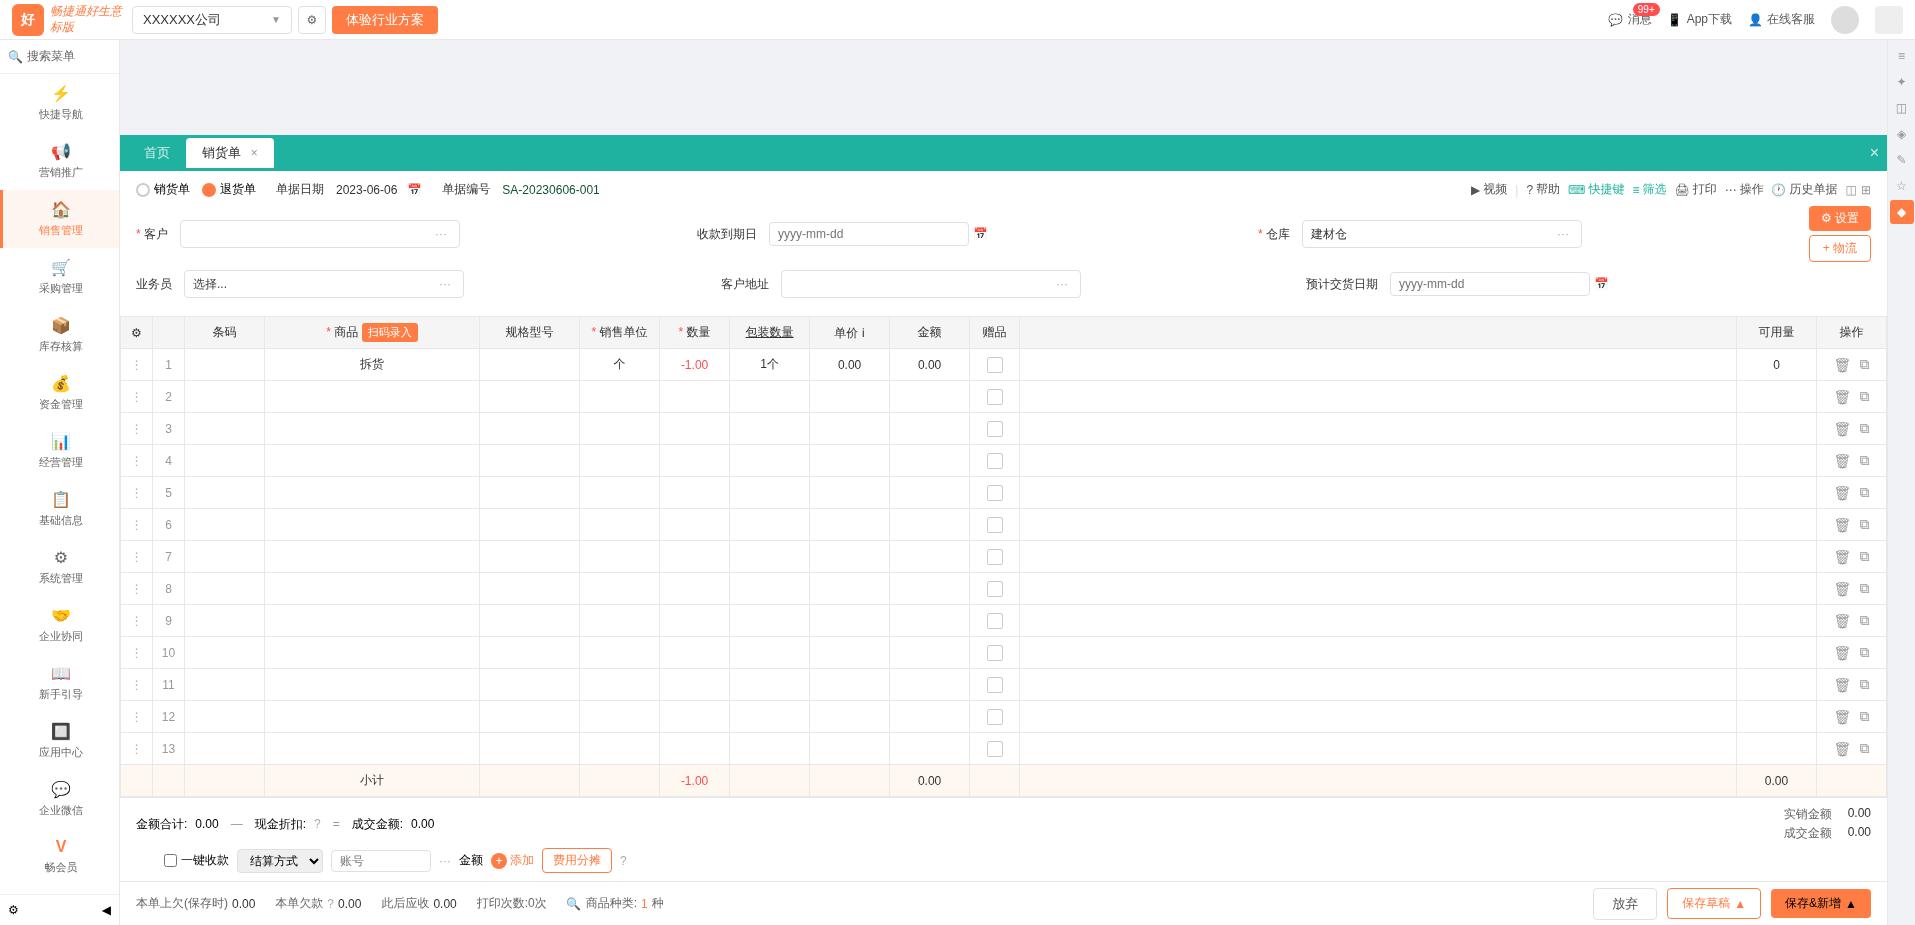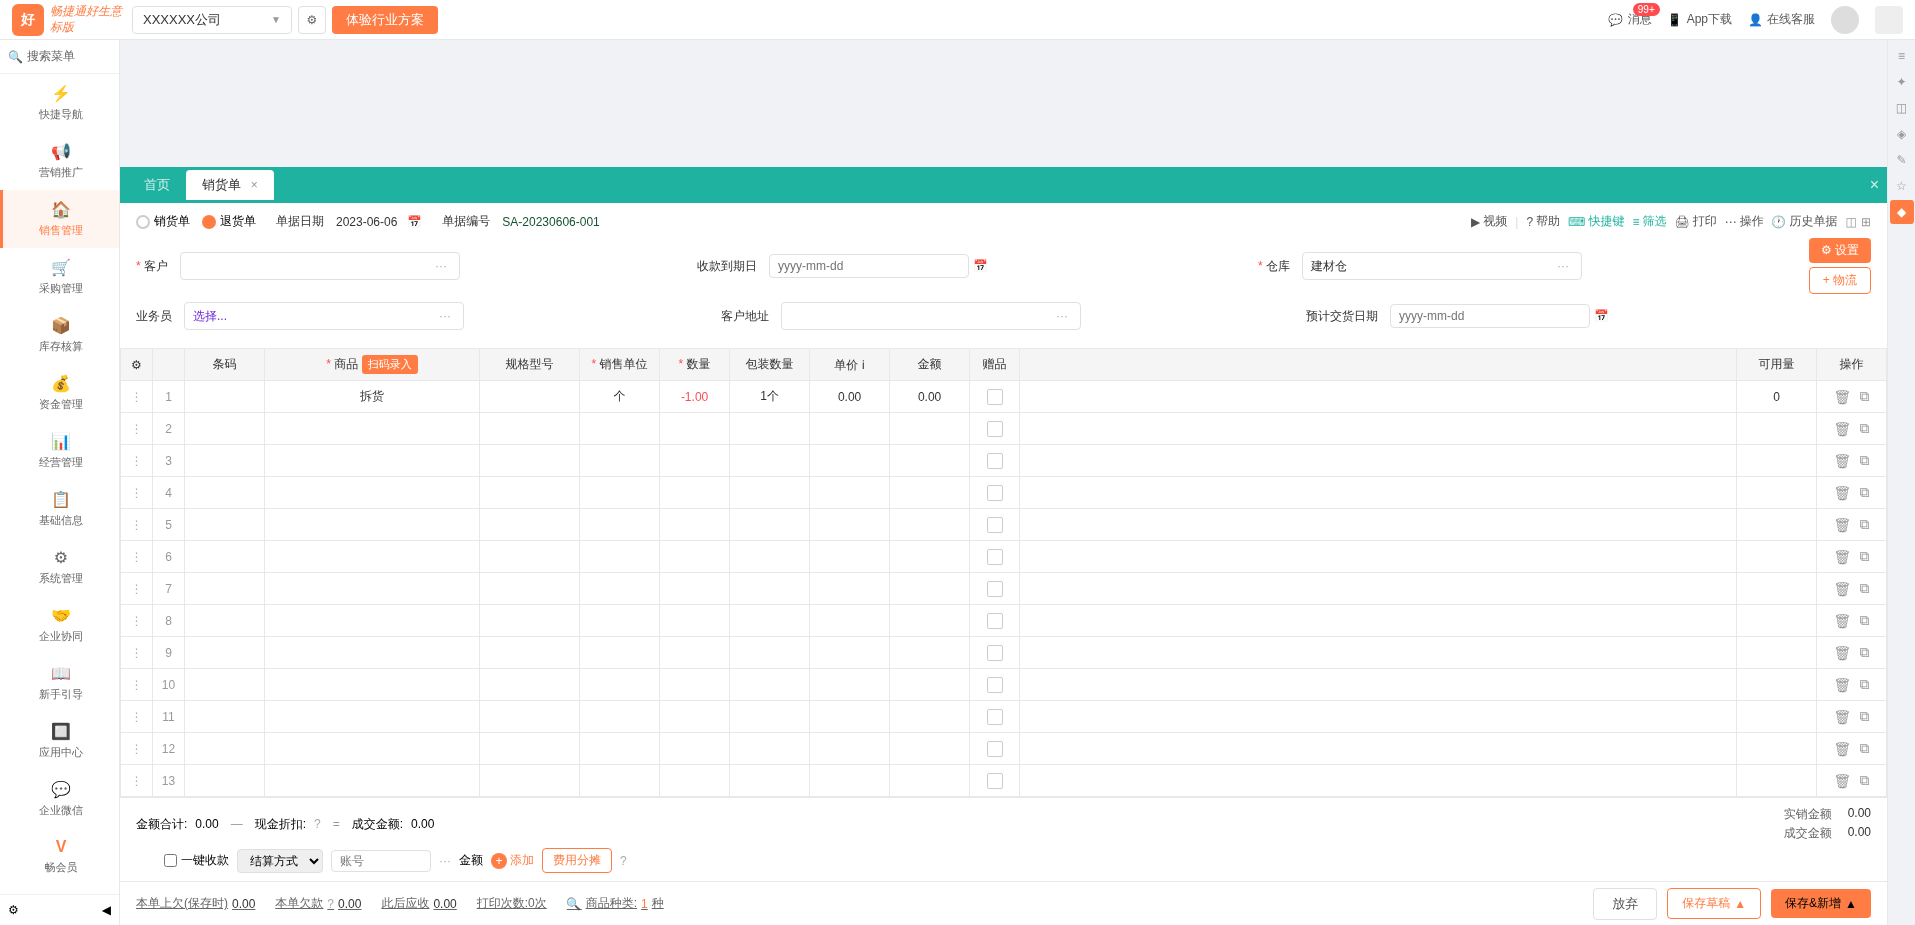--- a/index.html
+++ b/index.html
@@ -80,41 +80,41 @@
     .footer-area { background: #fff; border-top: 1px solid #e8e8e8; padding: 8px 16px; flex-shrink: 0; }
     .footer-row1 { display: flex; align-items: center; gap: 8px; margin-bottom: 6px; }
     .footer-row2 { display: flex; align-items: center; gap: 8px; }
     .dash { color: #999; margin: 0 4px; }
     .equals { color: #999; margin: 0 4px; }
     .fee-btn { border: 1px solid #ff7d45; color: #ff7d45; background: white; border-radius: 4px; padding: 3px 10px; cursor: pointer; font-size: 12px; }
 
     
     .bottom-bar { background: #fff; border-top: 1px solid #e8e8e8; height: 44px; display: flex; align-items: center; padding: 0 16px; flex-shrink: 0; justify-content: space-between; }
     .bottom-left { display: flex; gap: 20px; align-items: center; }
-    .bottom-stat { display: flex; align-items: center; gap: 4px; color: #666; text-decoration: underline; }
+    .bottom-stat { display: flex; align-items: center; gap: 4px; color: #666; }
     .bottom-stat-val { color: #333; }
     .bottom-right { display: flex; gap: 10px; align-items: center; }
     .discard-btn { border: 1px solid #e0e0e0; color: #555; background: white; border-radius: 4px; padding: 6px 18px; cursor: pointer; font-size: 13px; }
     .draft-btn { border: 1px solid #ff7d45; color: #ff7d45; background: white; border-radius: 4px; padding: 6px 14px; cursor: pointer; font-size: 13px; display: flex; align-items: center; gap: 4px; }
     .save-new-btn { background: #ff7d45; color: #000000; border: none; border-radius: 4px; padding: 6px 14px; cursor: pointer; font-size: 13px; display: flex; align-items: center; gap: 4px; }
 
     
     .right-panel { width: 28px; background: #f0f2f5; display: flex; flex-direction: column; align-items: center; padding: 4px 0; gap: 2px; border-left: 1px solid #e8e8e8; flex-shrink: 0; }
     .right-panel-btn { width: 24px; height: 24px; display: flex; align-items: center; justify-content: center; cursor: pointer; color: #999; border-radius: 3px; font-size: 12px; }
     .right-panel-btn.active { background: #ff7d45; color: white; }
 
     .checkbox-cell { width: 16px; height: 16px; border: 1px solid #ccc; border-radius: 2px; cursor: pointer; }
 
     .col-settings { width: 32px; }
     .col-barcode { width: 80px; }
     .col-product { min-width: 120px; }
     .col-spec { width: 100px; }
     .col-unit { width: 80px; }
     .col-qty { width: 70px; }
-    .col-pack { width: 80px; }
+    .col-pack { width: 80px; text-decoration: underline; }
     .col-price { width: 80px; }
     .col-amount { width: 80px; }
     .col-gift { width: 50px; }
     .col-avail { width: 80px; }
     .col-action { width: 70px; }
   </style>
 </head>
 <body>
 
 <div class="top-bar">
@@ -313,21 +313,21 @@
           <div style="margin-left:10px;display:flex;flex-direction:column;gap:4px;">
             <button class="action-btn-orange">⚙ 设置</button>
             <button class="action-btn-outline">+ 物流</button>
           </div>
         </div>
 
         <div class="form-row">
           <div class="form-field" style="flex:1.2;">
             <span class="field-label">业务员</span>
             <div class="field-input" style="margin-left:6px;">
-              <span style="color:#6d28d9;">选择...</span>
+              <span style="color:#404040;">选择...</span>
               <span class="ellipsis-btn">···</span>
             </div>
           </div>
           <div class="form-field" style="flex:1.2;margin-left:20px;">
             <span class="field-label">客户地址</span>
             <div class="field-input" style="margin-left:6px;flex:1;max-width:300px;">
               <span></span>
               <span class="ellipsis-btn">···</span>
             </div>
           </div>
@@ -683,20 +683,36 @@
     </td>
     <td></td>
     <td></td>
     <td>
       <div class="td-action">
         <button class="icon-btn">🗑</button>
         <button class="icon-btn">⧉</button>
       </div>
     </td>
   </tr>
+              <tr class="subtotal-row">
+  <td></td>
+  <td></td>
+  <td></td>
+  <td>小计</td>
+  <td></td>
+  <td></td>
+  <td style="color:#ff4d4f;">-1.00</td>
+  <td></td>
+  <td></td>
+  <td>0.00</td>
+  <td></td>
+  <td></td>
+  <td>0.00</td>
+  <td></td>
+</tr>
             </tbody>
         </table>
       </div>
 
       <div class="footer-area">
         <div class="footer-row1">
           <span>金额合计:</span>
           <span>0.00</span>
           <span class="dash">—</span>
           <span>现金折扣:</span>

